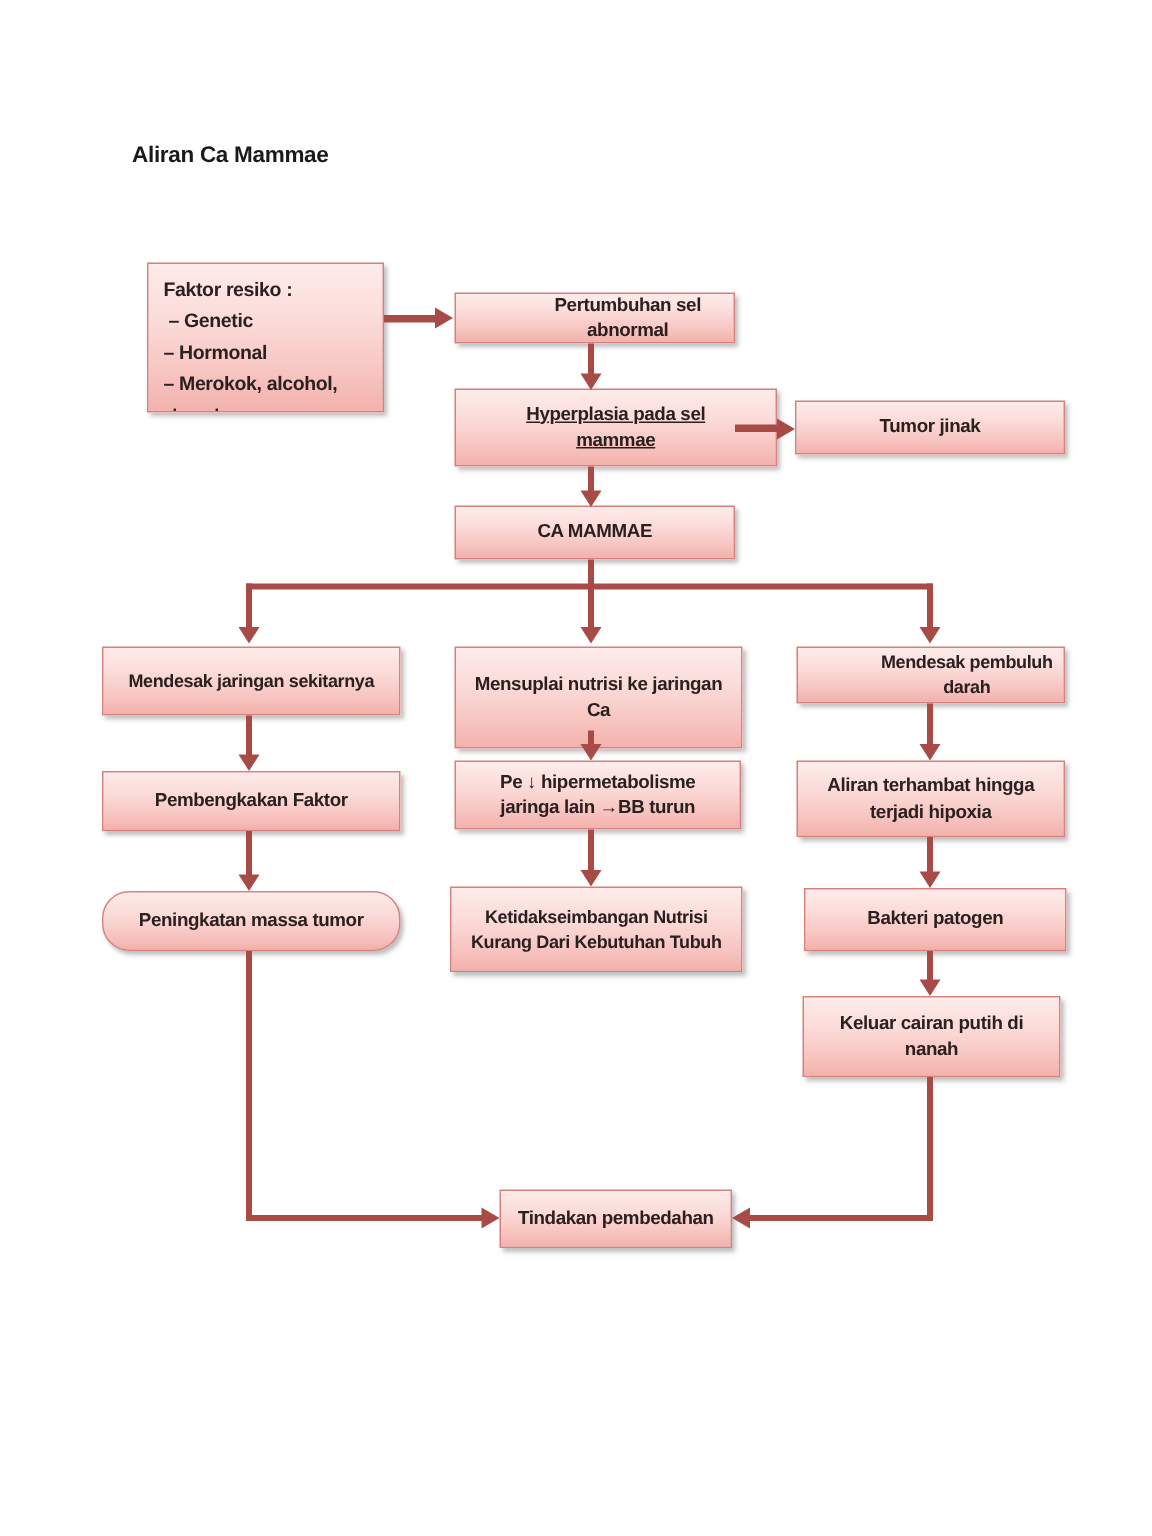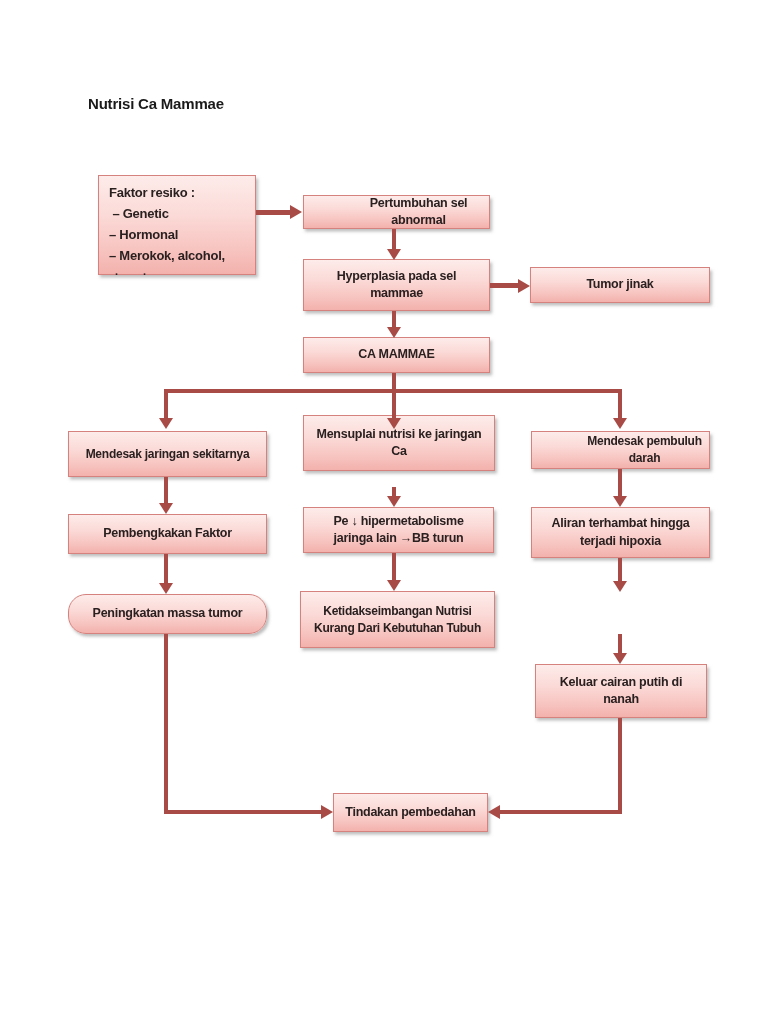--- a/index.html
+++ b/index.html
@@ -34,59 +34,60 @@
   .ah{position:absolute;width:0;height:0;}
   .ah.down{border-left:7px solid transparent;border-right:7px solid transparent;border-top:11px solid #a84b46;}
   .ah.right{border-top:7px solid transparent;border-bottom:7px solid transparent;border-left:12px solid #a84b46;}
   .ah.left{border-top:7px solid transparent;border-bottom:7px solid transparent;border-right:12px solid #a84b46;}
 </style>
 </head>
 <body>
 
 <div id="page">
 
-  <div id="title">Nutrisi Ca Mammae</div>
+  <div id="title">Aliran Ca Mammae</div>
 
   <div class="node left-align" style="left:98px;top:175px;width:158px;height:100px;">
     <div>Faktor resiko :
  – Genetic
 – Hormonal
 – Merokok, alcohol,</div>
     <div class="clip-dots">.         .</div>
   </div>
 
   <div class="node" style="left:303px;top:195px;width:187px;height:34px;padding-left:44px;">Pertumbuhan sel abnormal</div>
 
-  <div class="node" style="left:303px;top:259px;width:187px;height:52px;">Hyperplasia pada sel
+  <div class="node" style="left:303px;top:259px;width:215px;height:52px;text-decoration:underline;">Hyperplasia pada sel
 mammae</div>
 
   <div class="node" style="left:530px;top:267px;width:180px;height:36px;">Tumor jinak</div>
 
   <div class="node" style="left:303px;top:337px;width:187px;height:36px;">CA MAMMAE</div>
 
   <div class="node small" style="left:68px;top:431px;width:199px;height:46px;">Mendesak jaringan sekitarnya</div>
 
-  <div class="node" style="left:303px;top:415px;width:192px;height:56px;">Mensuplai nutrisi ke jaringan
+  <div class="node" style="left:303px;top:431px;width:192px;height:68px;">Mensuplai nutrisi ke jaringan
 Ca</div>
 
   <div class="node small" style="left:531px;top:431px;width:179px;height:38px;padding-left:48px;">Mendesak pembuluh darah</div>
 
   <div class="node" style="left:68px;top:514px;width:199px;height:40px;">Pembengkakan Faktor</div>
 
   <div class="node" style="left:303px;top:507px;width:191px;height:46px;">Pe ↓ hipermetabolisme
 jaringa lain →BB turun</div>
 
   <div class="node" style="left:531px;top:507px;width:179px;height:51px;">Aliran terhambat hingga
 terjadi hipoxia</div>
 
   <div class="node" style="left:68px;top:594px;width:199px;height:40px;border-radius:18px;">Peningkatan massa tumor</div>
 
   <div class="node small" style="left:300px;top:591px;width:195px;height:57px;text-align:center;">Ketidakseimbangan Nutrisi
 Kurang Dari Kebutuhan Tubuh</div>
 
+  <div class="node" style="left:536px;top:592px;width:175px;height:42px;">Bakteri patogen</div>
 
   <div class="node" style="left:333px;top:793px;width:155px;height:39px;">Tindakan pembedahan</div>
 
   <div class="node" style="left:535px;top:664px;width:172px;height:54px;">Keluar cairan putih di
 nanah</div>
 
   <div class="ln" style="left:256px;top:210px;width:36px;height:5px;"></div>
   <div class="ah right" style="left:290px;top:205px;"></div>
 
   <div class="ln" style="left:392px;top:229px;width:4px;height:22px;"></div>

